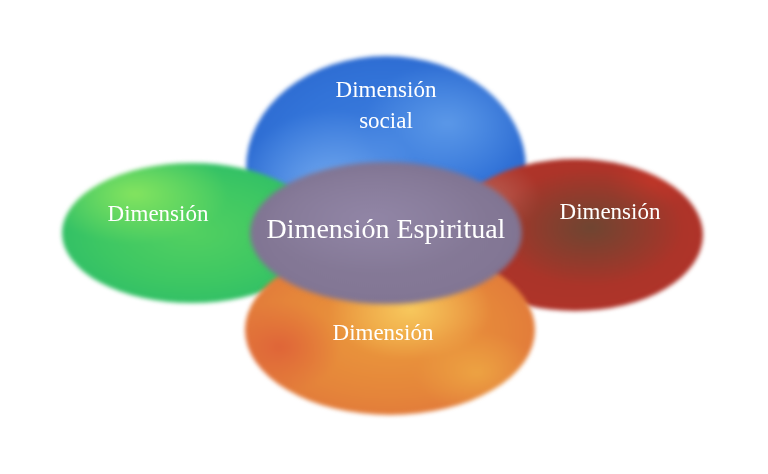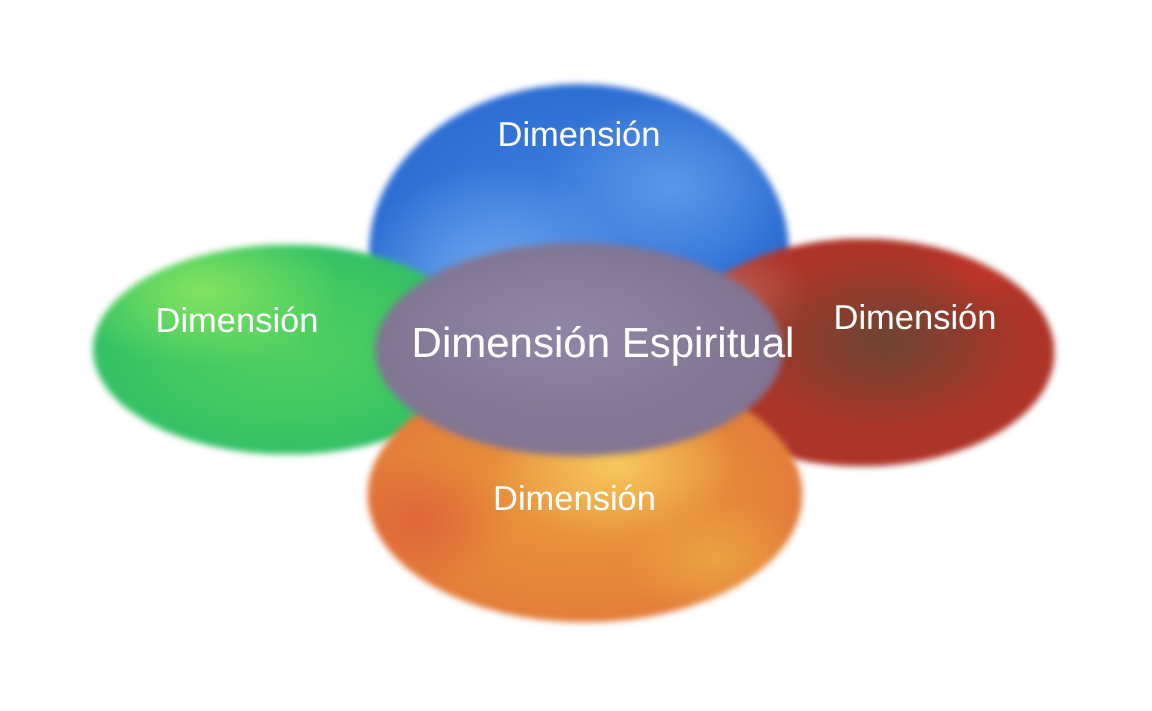--- a/index.html
+++ b/index.html
@@ -6,21 +6,21 @@
     margin: 0;
     padding: 0;
     background: #ffffff;
   }
   .canvas {
     position: relative;
     width: 768px;
     height: 474px;
     background: #ffffff;
     overflow: hidden;
-    font-family: Liberation Sans, sans-serif;
+    font-family: Liberation Serif, serif;
   }
   .ellipse {
     position: absolute;
     border-radius: 50%;
     filter: blur(2px);
   }
   
   .e-social {
     left: 246px; top: 56px; width: 280px; height: 224px;
     background:
@@ -69,31 +69,32 @@
     line-height: 31px;
     font-weight: 400;
   }
   .label .line { display: block; }
   .l-social    { left: 246px; top: 74px;  width: 280px; }
   .l-fisica    { left: 28px;  top: 198px; width: 260px; }
   .l-racional  { left: 480px; top: 196px; width: 260px; }
   .l-afectiva  { left: 253px; top: 317px; width: 260px; }
   .l-espiritual{
     left: 250px; top: 213px; width: 272px;
-    font-size: 28px; line-height: 32px; margin-left: 16px;
+    font-size: 28px; line-height: 32px;
   }
 </style>
 </head>
 <body>
 
 <div class="canvas">
 
   <div class="ellipse e-social"></div>
   <div class="label l-social">
     <span class="line">Dimensión</span>
+    <span class="line">social</span>
   </div>
 
   <div class="ellipse e-fisica"></div>
   <div class="label l-fisica">
     <span class="line">Dimensión</span>
   </div>
 
   <div class="ellipse e-racional"></div>
   <div class="label l-racional">
     <span class="line">Dimensión</span>

